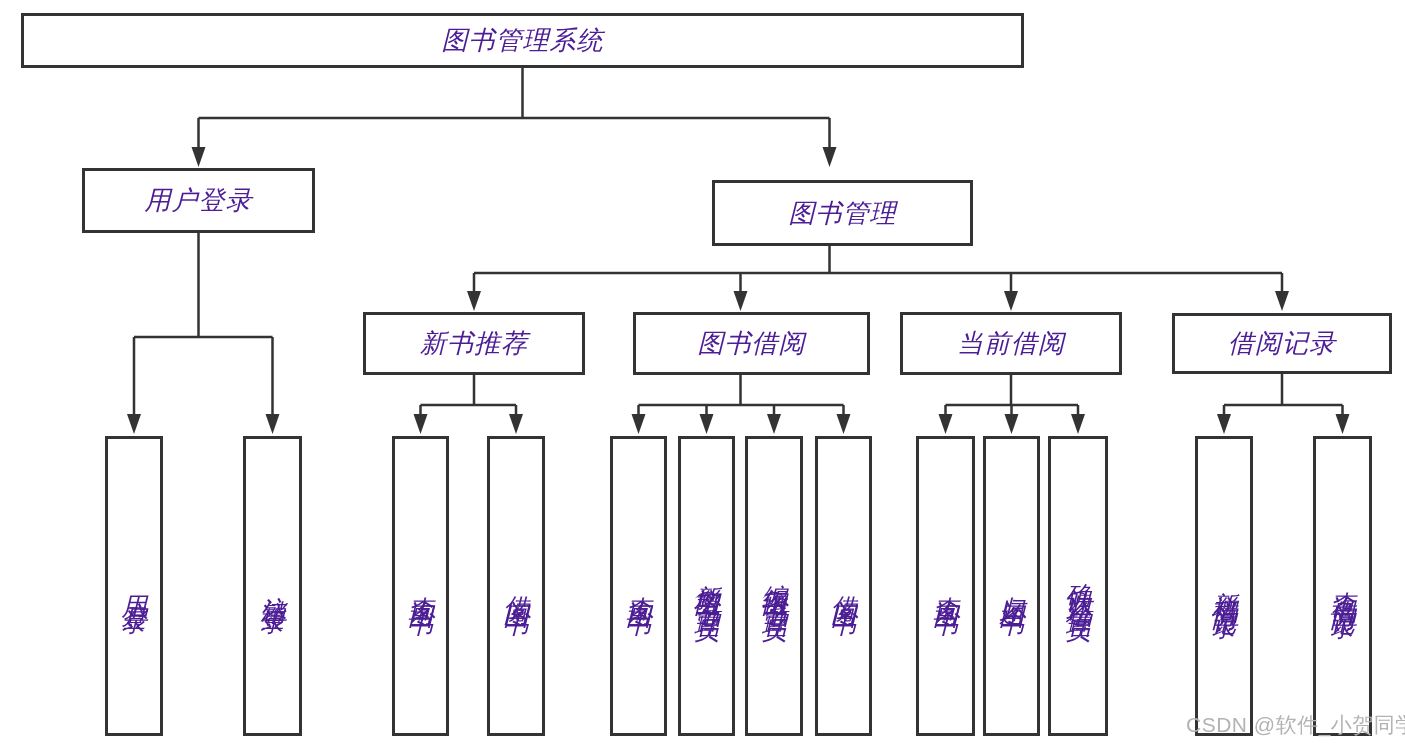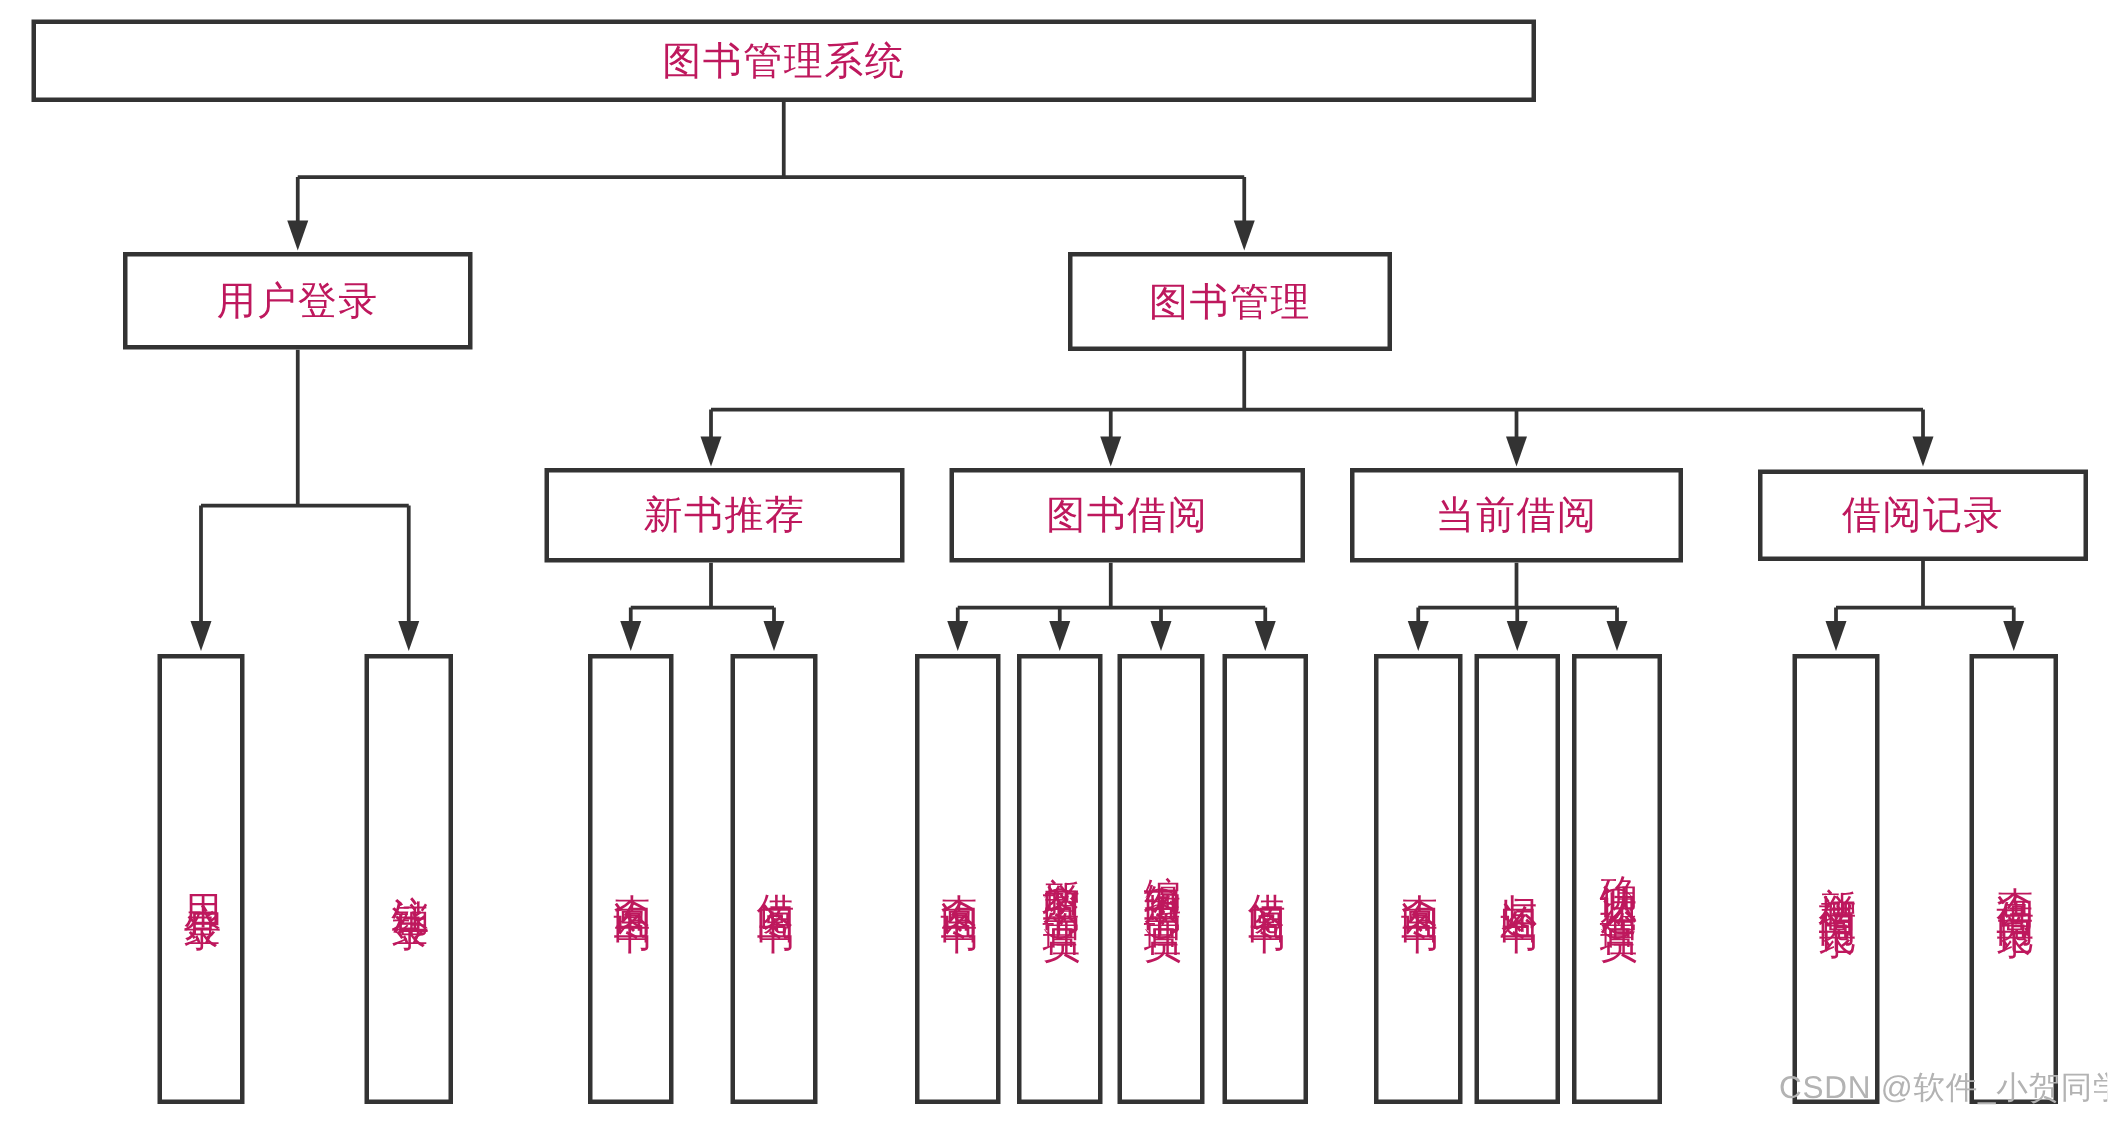--- a/index.html
+++ b/index.html
@@ -24,23 +24,24 @@
   .node {
     position: absolute;
     box-sizing: border-box;
     border: 3px solid #333333;
     background: #ffffff;
     display: flex;
     align-items: center;
     justify-content: center;
     font-size: 26px;
     letter-spacing: 1px;
-    color: #be185d;
+    color: #4c1d95;
     z-index: 2;
     text-align: center;
+    font-style: italic;
   }
   .node.v {
     writing-mode: vertical-rl;
     text-orientation: mixed;
     font-size: 25px;
     letter-spacing: 5px;
     line-height: 1;
     padding: 4px 0;
   }
   .watermark {
@@ -88,23 +89,23 @@
       <path d="M1004.5 414 L1018.5 414 L1011.5 434 Z"></path>
       <path d="M1071 414 L1085 414 L1078 434 Z"></path>
       <path d="M1217 414 L1231 414 L1224 434 Z"></path>
       <path d="M1335.5 414 L1349.5 414 L1342.5 434 Z"></path>
     </g>
   </svg>
 
   <div class="node" style="left:21px;top:13px;width:1003px;height:55px">图书管理系统</div>
 
   <div class="node" style="left:82px;top:168px;width:233px;height:65px">用户登录</div>
-  <div class="node" style="left:712px;top:168px;width:216px;height:66px">图书管理</div>
+  <div class="node" style="left:712px;top:180px;width:261px;height:66px">图书管理</div>
 
-  <div class="node" style="left:363px;top:312px;width:240px;height:63px">新书推荐</div>
+  <div class="node" style="left:363px;top:312px;width:222px;height:63px">新书推荐</div>
   <div class="node" style="left:633px;top:312px;width:237px;height:63px">图书借阅</div>
   <div class="node" style="left:1172px;top:313px;width:220px;height:61px">借阅记录</div>
   <div class="node" style="left:900px;top:312px;width:222px;height:63px">当前借阅</div>
 
   <div class="node v" style="left:105px;top:436px;width:58px;height:300px">用户登录</div>
   <div class="node v" style="left:243px;top:436px;width:59px;height:300px">注销登录</div>
 
   <div class="node v" style="left:392px;top:436px;width:57px;height:300px">查询图书</div>
   <div class="node v" style="left:487px;top:436px;width:58px;height:300px">借阅图书</div>
 

